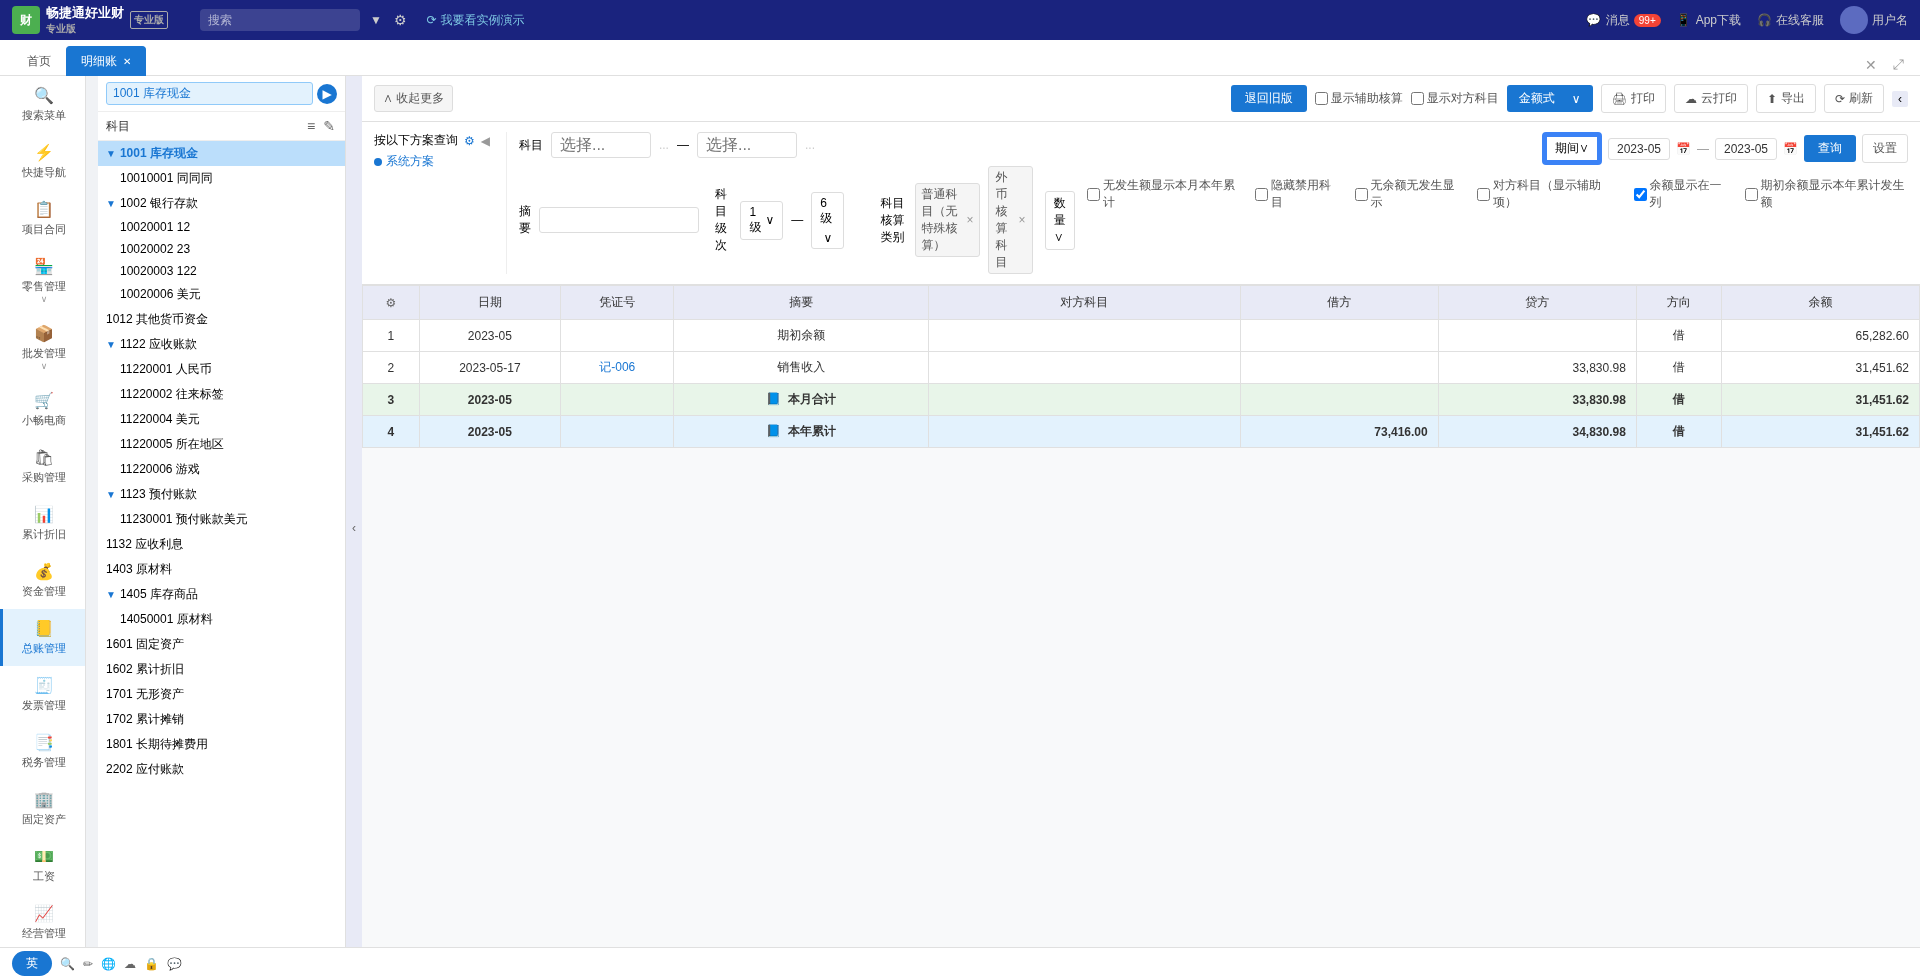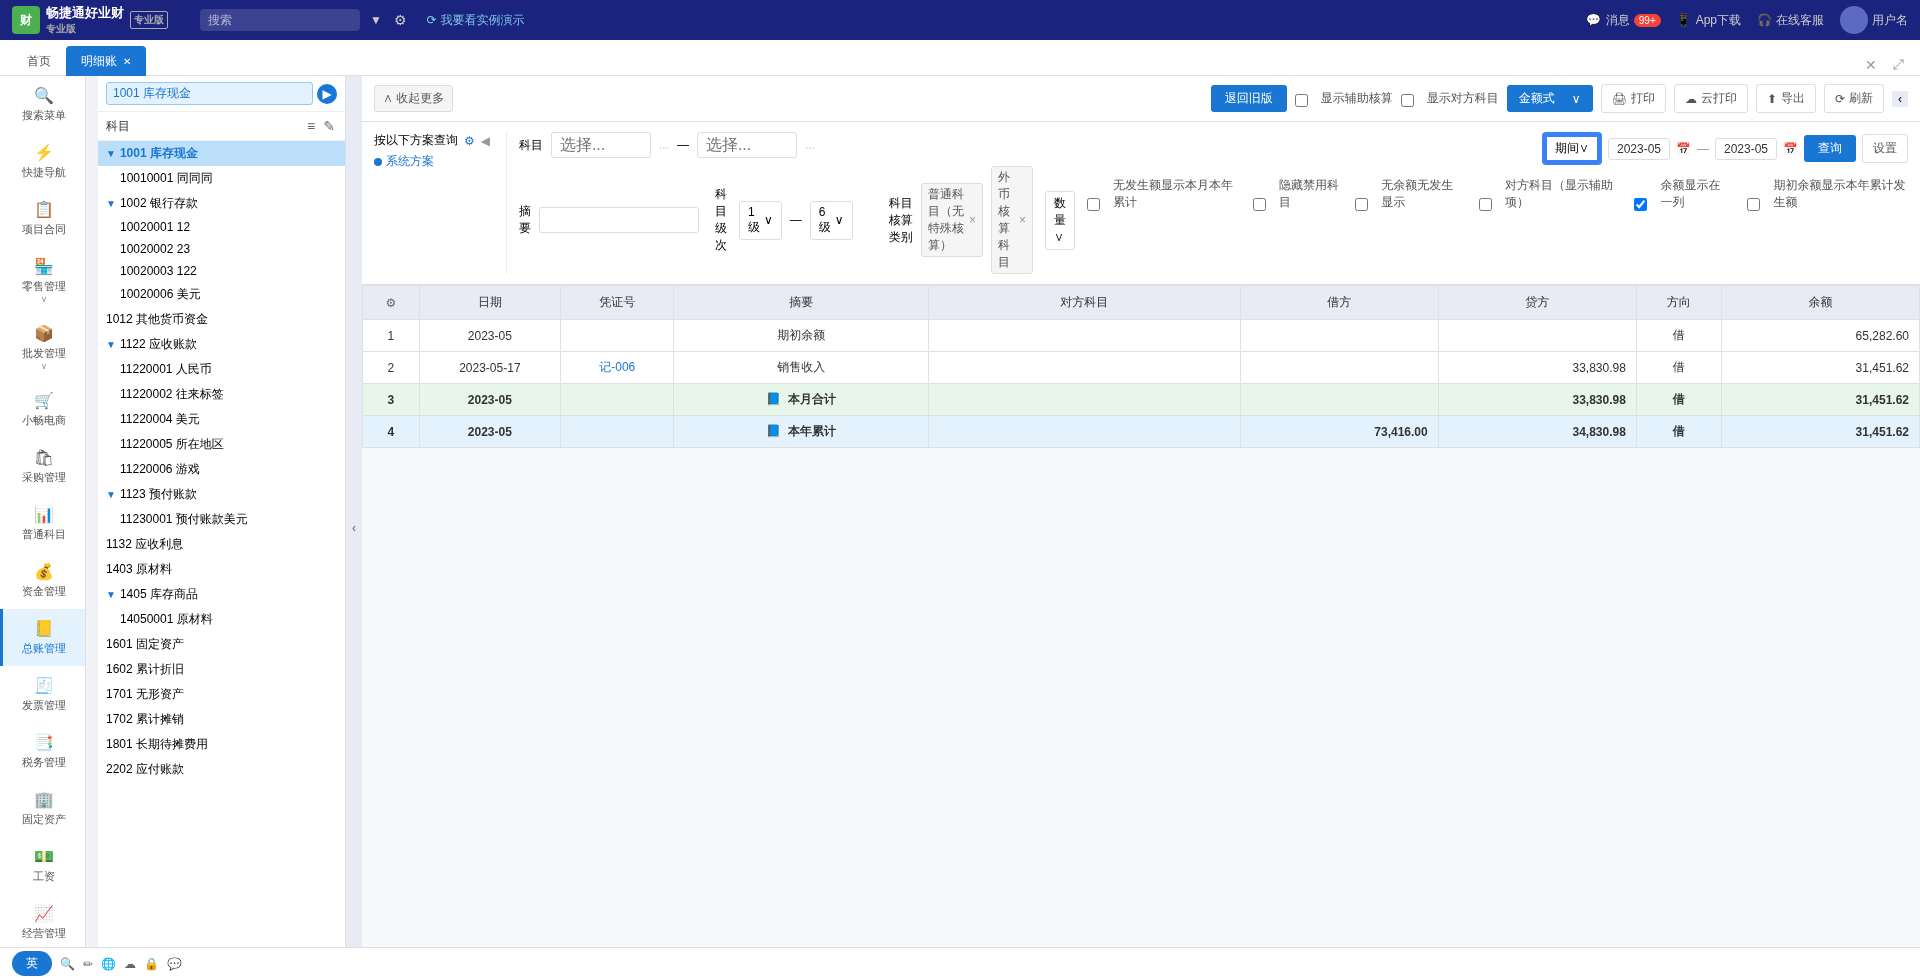--- a/index.html
+++ b/index.html
@@ -54,31 +54,31 @@
     
     .right-panel { flex: 1; display: flex; flex-direction: column; overflow: hidden; }
     
     
     .toolbar { padding: 8px 12px; background: #fff; border-bottom: 1px solid #e0e0e0; display: flex; align-items: center; gap: 8px; }
     .expand-btn { background: #f5f5f5; border: 1px solid #ddd; border-radius: 3px; padding: 4px 8px; cursor: pointer; display: flex; align-items: center; gap: 4px; font-size: 12px; color: #555; }
     .toolbar-right { margin-left: auto; display: flex; align-items: center; gap: 8px; }
     .btn-primary { background: #1976d2; color: #fff; border: none; border-radius: 3px; padding: 5px 14px; cursor: pointer; font-size: 12px; }
     .btn-default { background: #fff; color: #555; border: 1px solid #ddd; border-radius: 3px; padding: 5px 10px; cursor: pointer; font-size: 12px; display: flex; align-items: center; gap: 4px; }
     .btn-dropdown { background: #1976d2; color: #fff; border: none; border-radius: 3px; padding: 5px 12px; cursor: pointer; font-size: 12px; display: flex; align-items: center; gap: 17px; }
-    .checkbox-item { display: flex; align-items: flex-end; gap: 13px; color: #555; cursor: pointer; }
+    .checkbox-item { display: flex; align-items: center; gap: 3px; color: #555; cursor: pointer; }
     .checkbox-item input { cursor: pointer; }
     .scheme-dot { width: 8px; height: 8px; background: #1976d2; border-radius: 50%; }
     .filter-input { border: 1px solid #ddd; border-radius: 3px; padding: 3px 8px; color: #999; font-size: 16px; width: 120px; }
     .period-select { border: 5px solid #3b82f6; border-radius: 4px; padding: 3px 8px; font-size: 12px; display: flex; align-items: center; gap: 4px; cursor: pointer; }
     .period-val { border: 1px solid #ddd; border-radius: 3px; padding: 3px 8px; font-size: 12px; color: #333; }
     .period-dash { color: #999; }
     .query-btn { background: #1976d2; color: #fff; border: none; border-radius: 3px; padding: 5px 14px; cursor: pointer; font-size: 12px; }
     .set-btn { background: #fff; color: #555; border: 1px solid #ddd; border-radius: 3px; padding: 5px 10px; cursor: pointer; font-size: 12px; }
     .level-select { border: 1px solid #ddd; border-radius: 3px; padding: 3px 8px; font-size: 12px; display: flex; align-items: center; gap: 4px; cursor: pointer; width: 60px; }
-    .level-select2 { border: 1px solid #ddd; border-radius: 3px; padding: 3px 8px; font-size: 12px; display: flex; align-items: center; gap: 4px; cursor: pointer; width: 60px; }
+    .level-select2 { border: 1px solid #ddd; border-radius: 3px; padding: 3px 8px; font-size: 12px; display: flex; align-items: center; gap: 4px; cursor: pointer; width: 60px; flex-direction: column; }
     .tag-chip { background: #f5f5f5; border: 1px solid #ddd; border-radius: 3px; padding: 2px 6px; display: flex; align-items: center; gap: 4px; color: #555; }
     .tag-chip-close { cursor: pointer; color: #999; }
     .qty-select { border: 1px solid #ddd; border-radius: 3px; padding: 3px 8px; font-size: 12px; display: flex; align-items: center; gap: 4px; cursor: pointer; }
     
     
     .checkbox-row { display: flex; align-items: center; gap: 16px; padding: 4px 0; }
     
     
     .table-area { flex: 1; overflow: auto; padding: 0; background: #f8f9fa; }
     table { width: 100%; border-collapse: collapse; background: #fff; }
@@ -182,21 +182,21 @@
     <div class="sidebar-item">
       <div class="sidebar-item-icon">🛒</div>
       <div class="sidebar-item-label">小畅电商</div>
     </div>
     <div class="sidebar-item">
       <div class="sidebar-item-icon">🛍</div>
       <div class="sidebar-item-label">采购管理</div>
     </div>
     <div class="sidebar-item">
       <div class="sidebar-item-icon">📊</div>
-      <div class="sidebar-item-label">普通科目</div>
+      <div class="sidebar-item-label">累计折旧</div>
     </div>
     <div class="sidebar-item">
       <div class="sidebar-item-icon">💰</div>
       <div class="sidebar-item-label">资金管理</div>
     </div>
     <div class="sidebar-item active">
       <div class="sidebar-item-icon">📒</div>
       <div class="sidebar-item-label">总账管理</div>
     </div>
     <div class="sidebar-item">

